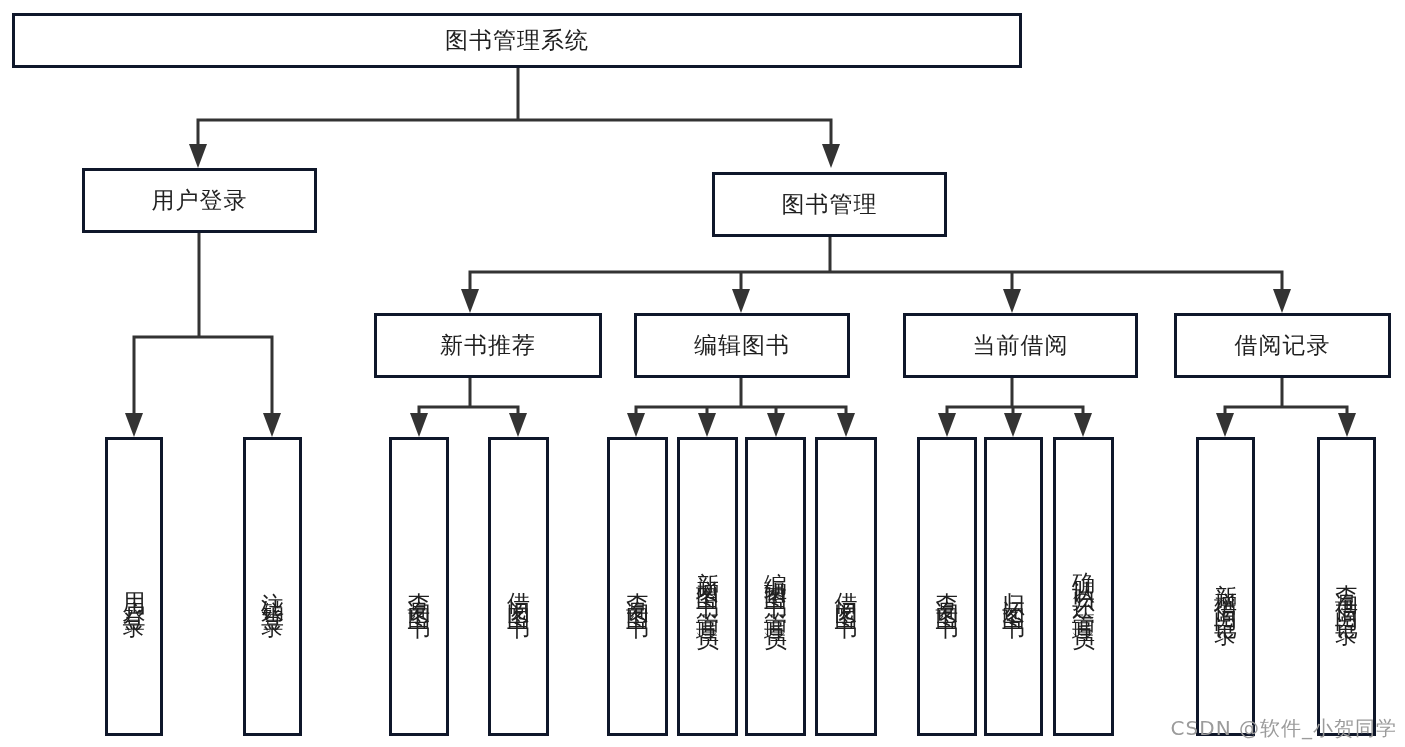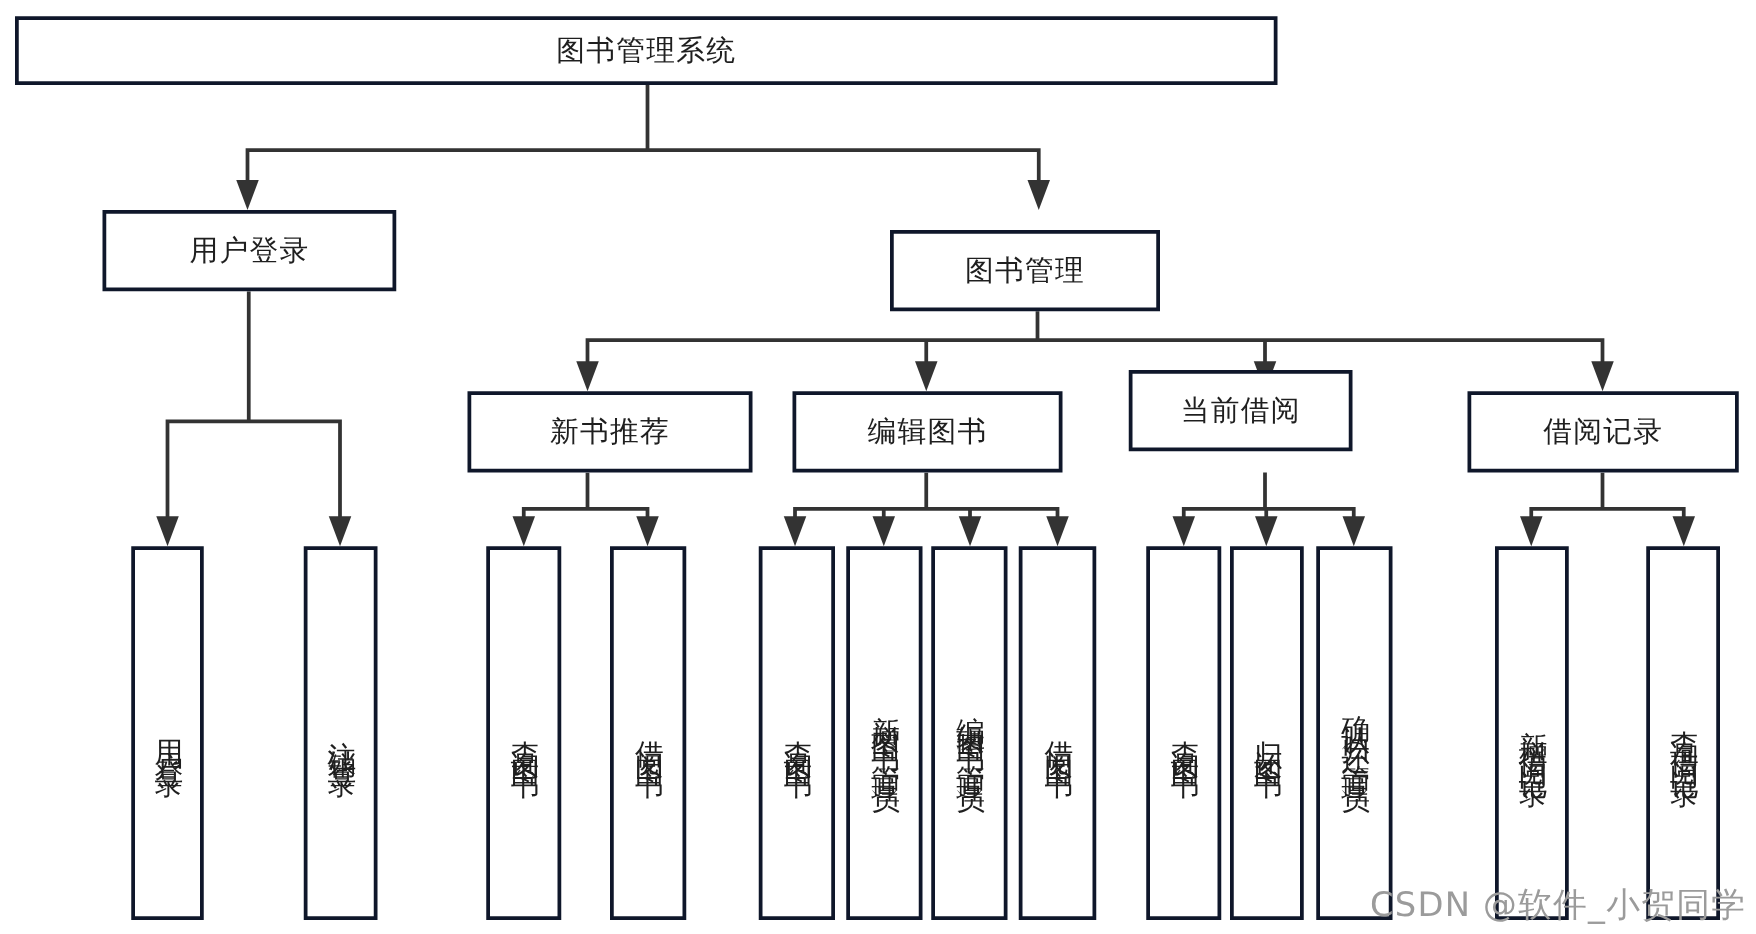--- a/index.html
+++ b/index.html
@@ -28,21 +28,21 @@
     text-orientation:mixed;
     font-size:23px;
     letter-spacing:8px;
     line-height:1;
     padding-top:6px;
   }
   .watermark{
     position:absolute;
     right:8px;
     bottom:5px;
-    font-size:27px;
+    font-size:20px;
     color:#9b9b9b;
     letter-spacing:1px;
     white-space:nowrap;
     margin-top:12px;
   }
 </style>
 </head>
 <body>
 
 <div id="canvas">
@@ -83,25 +83,25 @@
       <polygon points="1004,413 1022,413 1013,437"></polygon>
       <polygon points="1074,413 1092,413 1083,437"></polygon>
       <polygon points="1216,413 1234,413 1225,437"></polygon>
       <polygon points="1338,413 1356,413 1347,437"></polygon>
     </g>
   </svg>
 
   <div class="node h" style="left:12px;top:13px;width:1010px;height:55px">图书管理系统</div>
 
   <div class="node h" style="left:82px;top:168px;width:235px;height:65px">用户登录</div>
-  <div class="node h" style="left:712px;top:184px;width:216px;height:65px">图书管理</div>
+  <div class="node h" style="left:712px;top:172px;width:235px;height:65px">图书管理</div>
 
   <div class="node h" style="left:374px;top:313px;width:228px;height:65px">新书推荐</div>
   <div class="node h" style="left:634px;top:313px;width:216px;height:65px">编辑图书</div>
-  <div class="node h" style="left:903px;top:296px;width:179px;height:65px">当前借阅</div>
+  <div class="node h" style="left:903px;top:313px;width:235px;height:65px">当前借阅</div>
   <div class="node h" style="left:1174px;top:313px;width:217px;height:65px">借阅记录</div>
 
   <div class="node v" style="left:105px;top:437px;width:58px;height:299px">用户登录</div>
   <div class="node v" style="left:243px;top:437px;width:59px;height:299px">注销登录</div>
 
   <div class="node v" style="left:389px;top:437px;width:60px;height:299px">查询图书</div>
   <div class="node v" style="left:488px;top:437px;width:61px;height:299px">借阅图书</div>
 
   <div class="node v" style="left:607px;top:437px;width:61px;height:299px">查询图书</div>
   <div class="node v" style="left:677px;top:437px;width:61px;height:299px">新增图书（管理员）</div>

